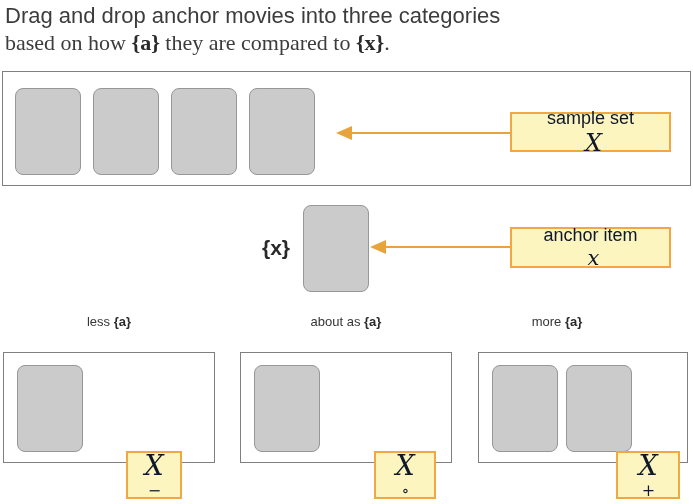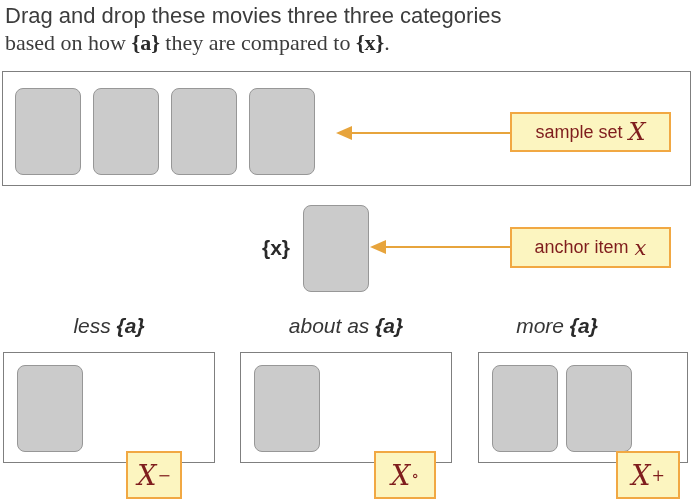--- a/index.html
+++ b/index.html
@@ -22,22 +22,22 @@
   .cat-box.b3{left:478px;width:210px;}
 
   
   .card{position:absolute;width:66px;height:87px;background:#cbcbcb;border:1.5px solid #979797;
         border-radius:8px;box-sizing:border-box;}
   .sample-box .card{top:16px;}
   .cat-box .card{top:12px;}
 
   
   .callout{position:absolute;background:#FCF5C0;border:2px solid #F1A843;box-sizing:border-box;
-           display:flex;align-items:center;justify-content:center;color:#7f1d1d;font-size:18px;
-           white-space:nowrap;}
+           display:flex;align-items:center;justify-content:center;color:#0f172a;font-size:18px;
+           white-space:nowrap;flex-direction:column;}
   .callout.sample-label{left:510px;top:112px;width:161px;height:40px;}
   .callout.anchor-label{left:510px;top:227px;width:161px;height:41px;align-items:center;}
   .sym{font-family:"DejaVu Serif",serif;font-style:italic;}
   .callout .sym{margin-left:6px;}
   .sample-label .sym{font-size:24px;}
   .anchor-label .sym{font-size:21px;}
 
   
   .cat-label{top:451px;height:48px;}
   .cat-label .sym{font-size:27px;margin-left:0;}
@@ -55,32 +55,32 @@
   .a1-head{left:336px;top:126px;}
   .a2-line{left:385px;top:246px;width:125px;}
   .a2-head{left:370px;top:240px;}
 
   
   .anchor-token{position:absolute;left:244px;top:236px;width:46px;text-align:right;
                 font-size:21px;font-weight:bold;color:#2a2a2a;}
   .anchor-card{left:303px;top:205px;}
 
   
-  .cat-title{position:absolute;top:314px;font-size:21px;text-align:center;color:#363636;white-space:nowrap;font-style:italic;}
+  .cat-title{position:absolute;top:314px;font-size:13px;text-align:center;color:#363636;white-space:nowrap;}
   .cat-title.t1{left:3px;width:212px;}
   .cat-title.t2{left:240px;width:212px;}
   .cat-title.t3{left:452px;width:210px;}
 </style>
 </head>
 <body>
 
 <div class="canvas">
 
   <div class="hdr hdr1">
-    <span>Drag and drop these movies three three categories</span>
+    <span>Drag and drop anchor movies into three categories</span>
   </div>
   <div class="hdr hdr2">
     <span>based on how </span><span class="tok">{a}</span><span> they are compared to </span><span class="tok">{x}</span><span>.</span>
   </div>
 
   <div class="tray sample-box">
     <div class="card" style="left:12px"></div>
     <div class="card" style="left:90px"></div>
     <div class="card" style="left:168px"></div>
     <div class="card" style="left:246px"></div>

